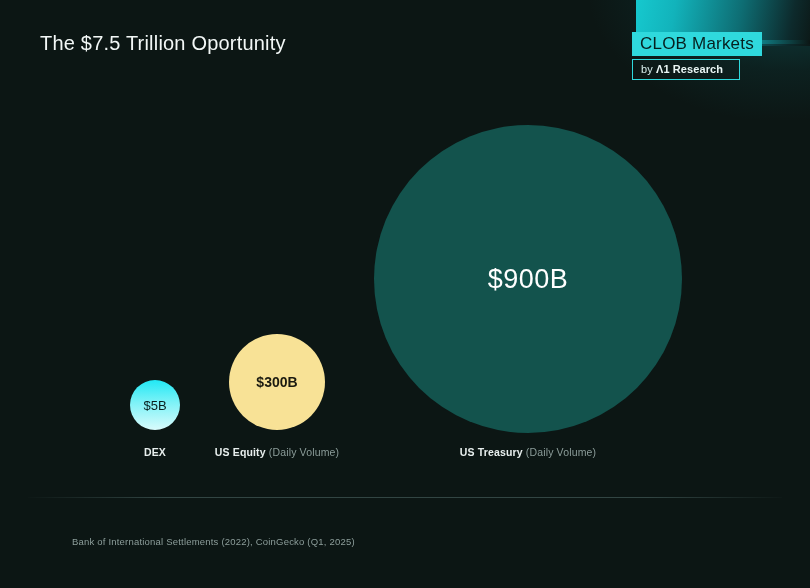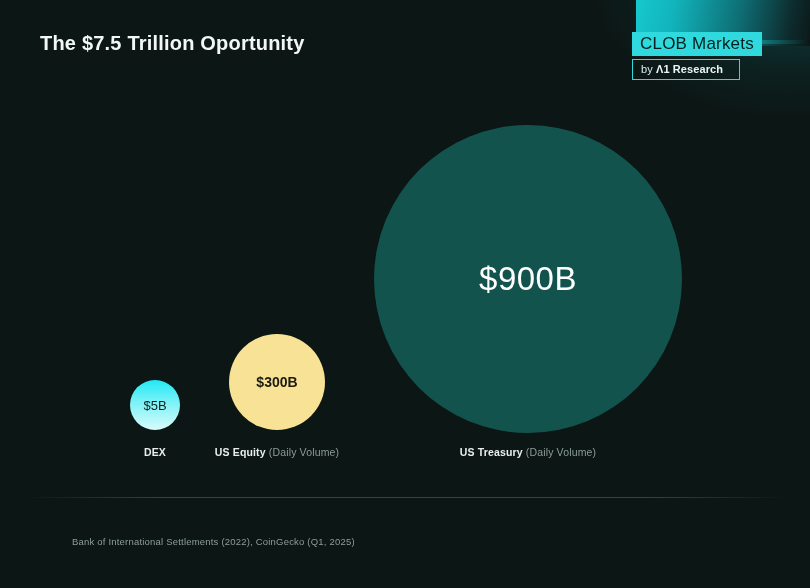--- a/index.html
+++ b/index.html
@@ -69,21 +69,21 @@
     line-height:1.1;
     white-space:nowrap;
   }
   .badge-bottom .by { font-weight:400; color:#d6eceb; }
 
   
   .heading { position:absolute; left:40px; top:32px; }
   .title {
     color:#f2f7f6;
     font-size:20px;
-    font-weight:700;
+    font-weight:400;
     letter-spacing:.2px;
   }
   .subtitle {
     margin-top:12px;
     color:#9fb0ad;
     font-size:14px;
     font-weight:400;
     letter-spacing:.1px;
   }
 
@@ -107,21 +107,21 @@
   .b-equity {
     left:229px; top:334px; width:96px; height:96px;
     background:#f8e296;
   }
   .b-equity .bubble-value { color:#1b1a10; font-size:14px; font-weight:700; }
 
   .b-treasury {
     left:374px; top:125px; width:308px; height:308px;
     background:#13534d;
   }
-  .b-treasury .bubble-value { color:#ffffff; font-size:33px; font-weight:400; letter-spacing:.5px; }
+  .b-treasury .bubble-value { color:#ffffff; font-size:27px; font-weight:400; letter-spacing:.5px; }
 
   .cat-label {
     position:absolute;
     text-align:center;
     font-size:10.5px;
     color:#e8efee;
     font-weight:700;
     white-space:nowrap;
     letter-spacing:.15px;
   }

